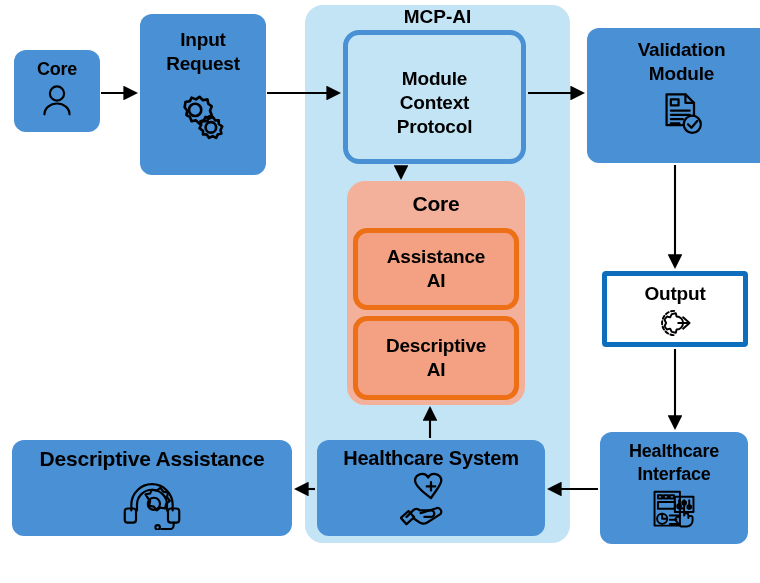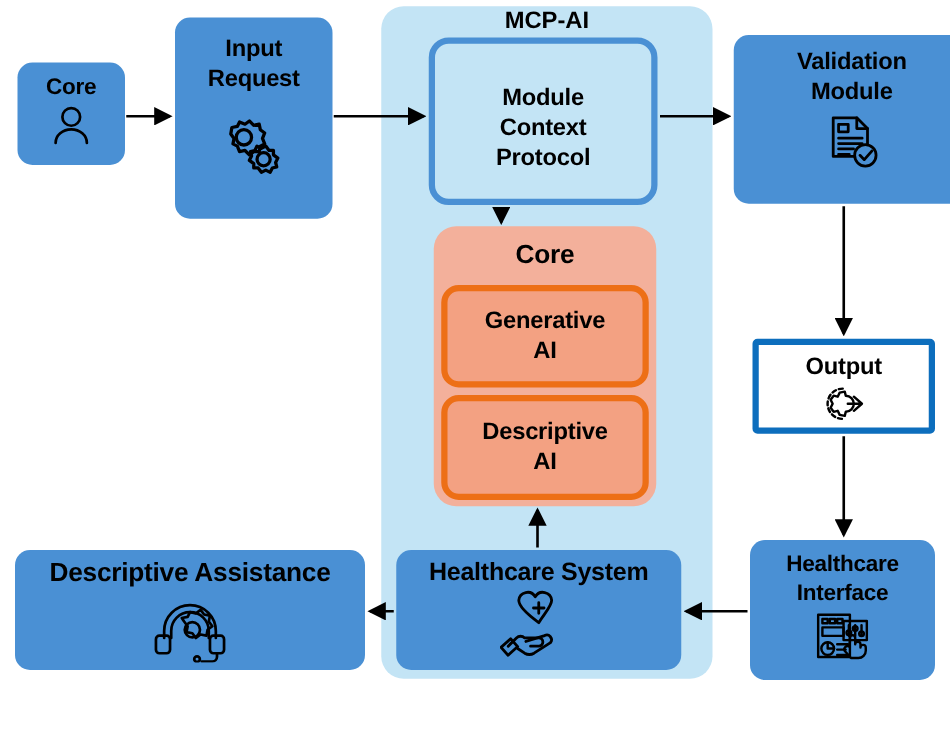--- a/index.html
+++ b/index.html
@@ -132,21 +132,21 @@
         </g>
       </svg>
     </span>
   </div>
 
   <div class="node core-box" style="left:347px; top:181px; width:178px; height:224px; padding-top:10px;">
     <div class="label" style="font-size:21px;">Core</div>
   </div>
 
   <div class="node core-inner" style="left:353px; top:228px; width:166px; height:82px; justify-content:center;">
-    <div class="label" style="font-size:19px;">Generative
+    <div class="label" style="font-size:19px;">Assistance
 AI</div>
   </div>
 
   <div class="node core-inner" style="left:353px; top:316px; width:166px; height:84px; justify-content:center;">
     <div class="label" style="font-size:19px;">Descriptive
 AI</div>
   </div>
 
   <div class="node output-box" style="left:602px; top:271px; width:146px; height:76px; padding-top:6px;">
     <div class="label" style="font-size:19px;">Output</div>

